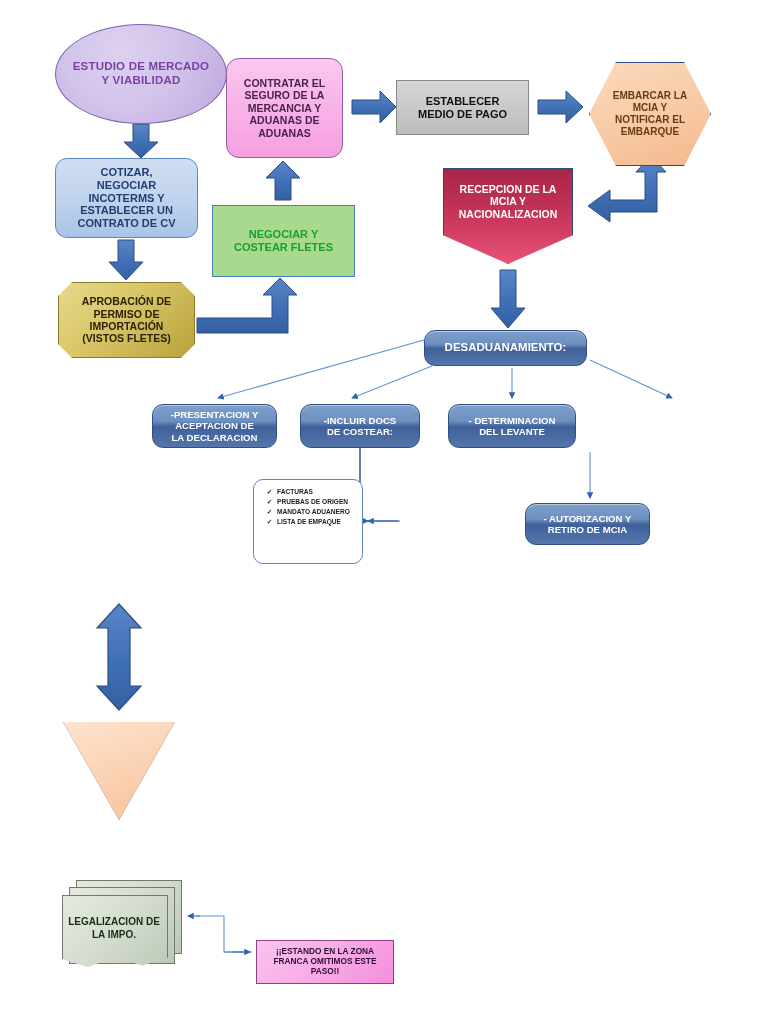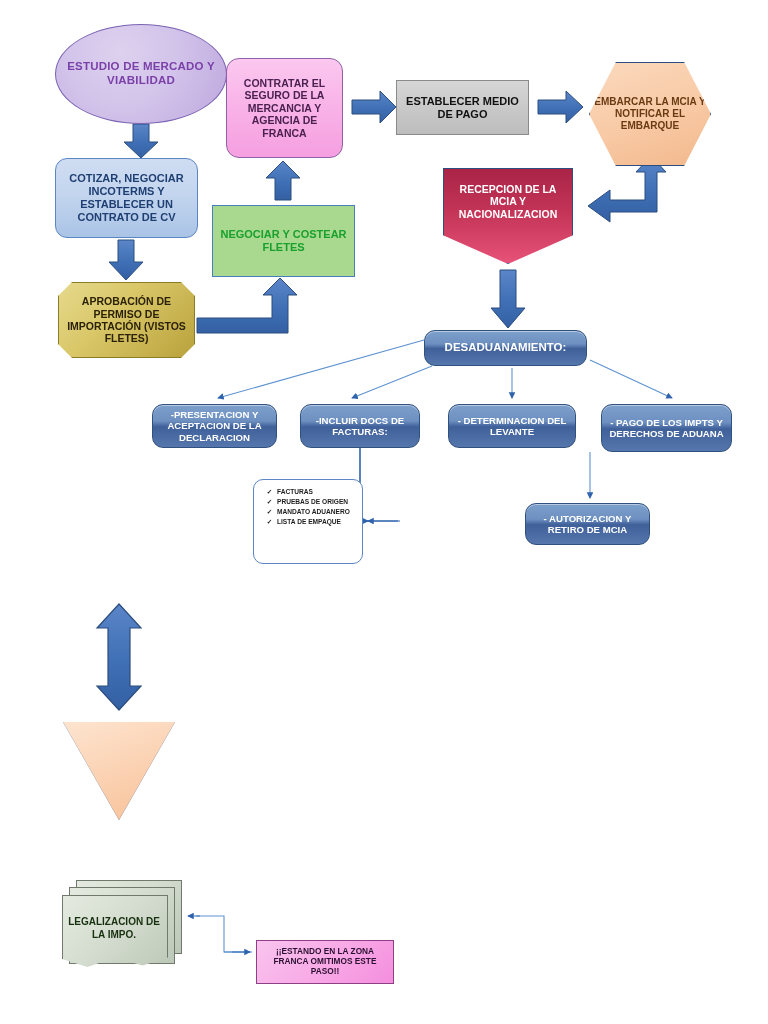--- a/index.html
+++ b/index.html
@@ -1,21 +1,21 @@
 <!DOCTYPE html>
 <html><head>
 <meta charset="utf-8">
 <style>
   html,body{margin:0;padding:0;background:#ffffff;}
   body{width:768px;height:1024px;position:relative;overflow:hidden;
        font-family:"Liberation Sans",sans-serif;}
   .canvas{position:absolute;left:0;top:0;width:768px;height:1024px;}
   .node{position:absolute;box-sizing:border-box;display:flex;align-items:center;
         justify-content:center;text-align:center;line-height:1.18;}
-  .node .txt{display:block;width:100%;padding:0 4px;}
+  .node .txt{display:block;width:100%;padding:0 15px;}
 
   
   #n-estudio{left:55px;top:24px;width:172px;height:100px;border-radius:50%;
     background:radial-gradient(circle at 38% 28%,#ddd1ee 0%,#d2c3ea 45%,#bda7dd 100%);
     border:1.4px solid #7b63b3;color:#7a3fa8;font-size:11.5px;font-weight:600;
     letter-spacing:.2px;}
 
   
   #n-cotizar{left:55px;top:158px;width:143px;height:80px;border-radius:12px;
     background:linear-gradient(180deg,#cfddf2 0%,#c2d4ee 48%,#aac4e6 100%);
@@ -192,21 +192,21 @@
 
   <div class="node" id="n-cotizar">
     <span class="txt">COTIZAR, NEGOCIAR INCOTERMS Y ESTABLECER UN CONTRATO DE CV</span>
   </div>
 
   <div class="node" id="n-aprob">
     <span class="txt">APROBACIÓN DE PERMISO DE IMPORTACIÓN (VISTOS FLETES)</span>
   </div>
 
   <div class="node" id="n-contratar">
-    <span class="txt">CONTRATAR EL SEGURO DE LA MERCANCIA Y AGENCIA DE FRANCA</span>
+    <span class="txt">CONTRATAR EL SEGURO DE LA MERCANCIA Y ADUANAS DE ADUANAS</span>
   </div>
 
   <div class="node" id="n-fletes">
     <span class="txt">NEGOCIAR Y COSTEAR FLETES</span>
   </div>
 
   <div class="node" id="n-medio">
     <span class="txt">ESTABLECER MEDIO DE PAGO</span>
   </div>
 
@@ -220,30 +220,27 @@
 
   <div class="node glossy" id="n-desad">
     <span class="txt">DESADUANAMIENTO:</span>
   </div>
 
   <div class="node glossy" id="n-present">
     <span class="txt">-PRESENTACION Y ACEPTACION DE LA DECLARACION</span>
   </div>
 
   <div class="node glossy" id="n-incluir">
-    <span class="txt">-INCLUIR DOCS DE FACTURAS:</span>
+    <span class="txt">-INCLUIR DOCS DE COSTEAR:</span>
   </div>
 
   <div class="node glossy" id="n-determ">
     <span class="txt">- DETERMINACION DEL LEVANTE</span>
   </div>
 
-  <div class="node glossy" id="n-pago">
-    <span class="txt">- PAGO DE LOS IMPTS Y DERECHOS DE ADUANA</span>
-  </div>
 
   <div class="node glossy" id="n-autoriz">
     <span class="txt">- AUTORIZACION Y RETIRO DE MCIA</span>
   </div>
 
   <div class="node" id="n-check">
     <ul>
       <li>
         <span class="ck">✓</span>
         <span class="lb">FACTURAS</span>

